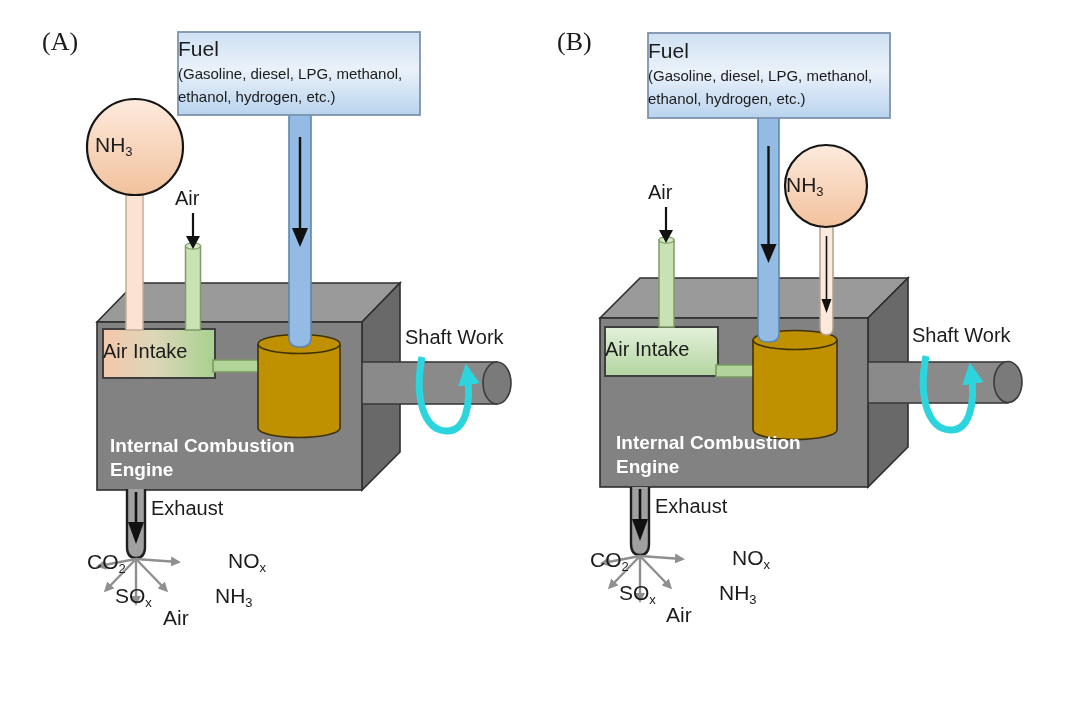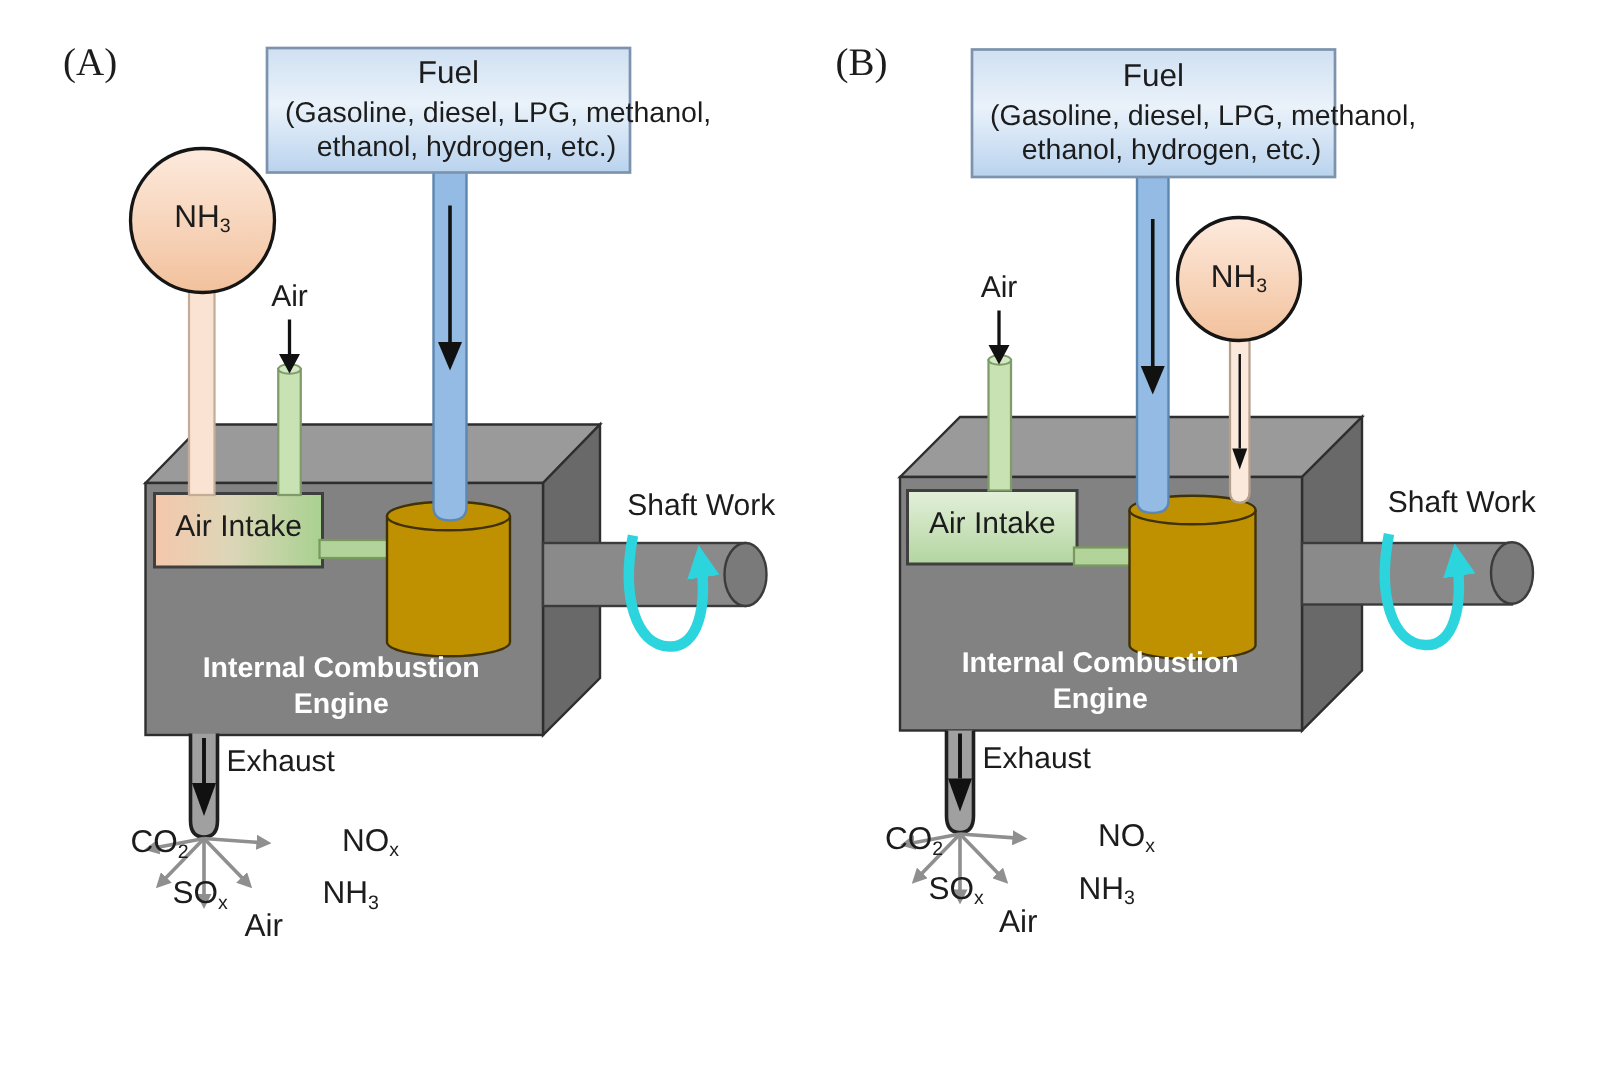--- a/index.html
+++ b/index.html
@@ -1,22 +1,22 @@
 <!DOCTYPE html>
 <html><head>
 <meta charset="utf-8">
 <style>
   html,body{margin:0;padding:0;background:#ffffff;}
   #stage{position:relative;width:1080px;height:718px;background:#ffffff;overflow:hidden;
          font-family:"Liberation Sans", sans-serif;}
   .t{position:absolute;color:#1c1c1c;line-height:1.05;white-space:nowrap;}
-  .center{text-align:center;}
+  .center{}
   .serif{font-family:"Liberation Serif", serif;font-size:26px;}
   .fuel-title{font-size:21px;}
-  .fuel-sub{font-size:19px;padding-left:12px;}
+  .fuel-sub{font-size:15px;}
   .tank-label{font-size:21px;}
   .small-label{font-size:20px;}
   .engine-label{font-size:19px;font-weight:700;color:#ffffff;}
   .chem{font-size:21px;margin-left:44px;}
   .sub{font-size:62%;vertical-align:-0.3em;}
   svg{position:absolute;left:0;top:0;}
 </style>
 </head>
 <body>
 

